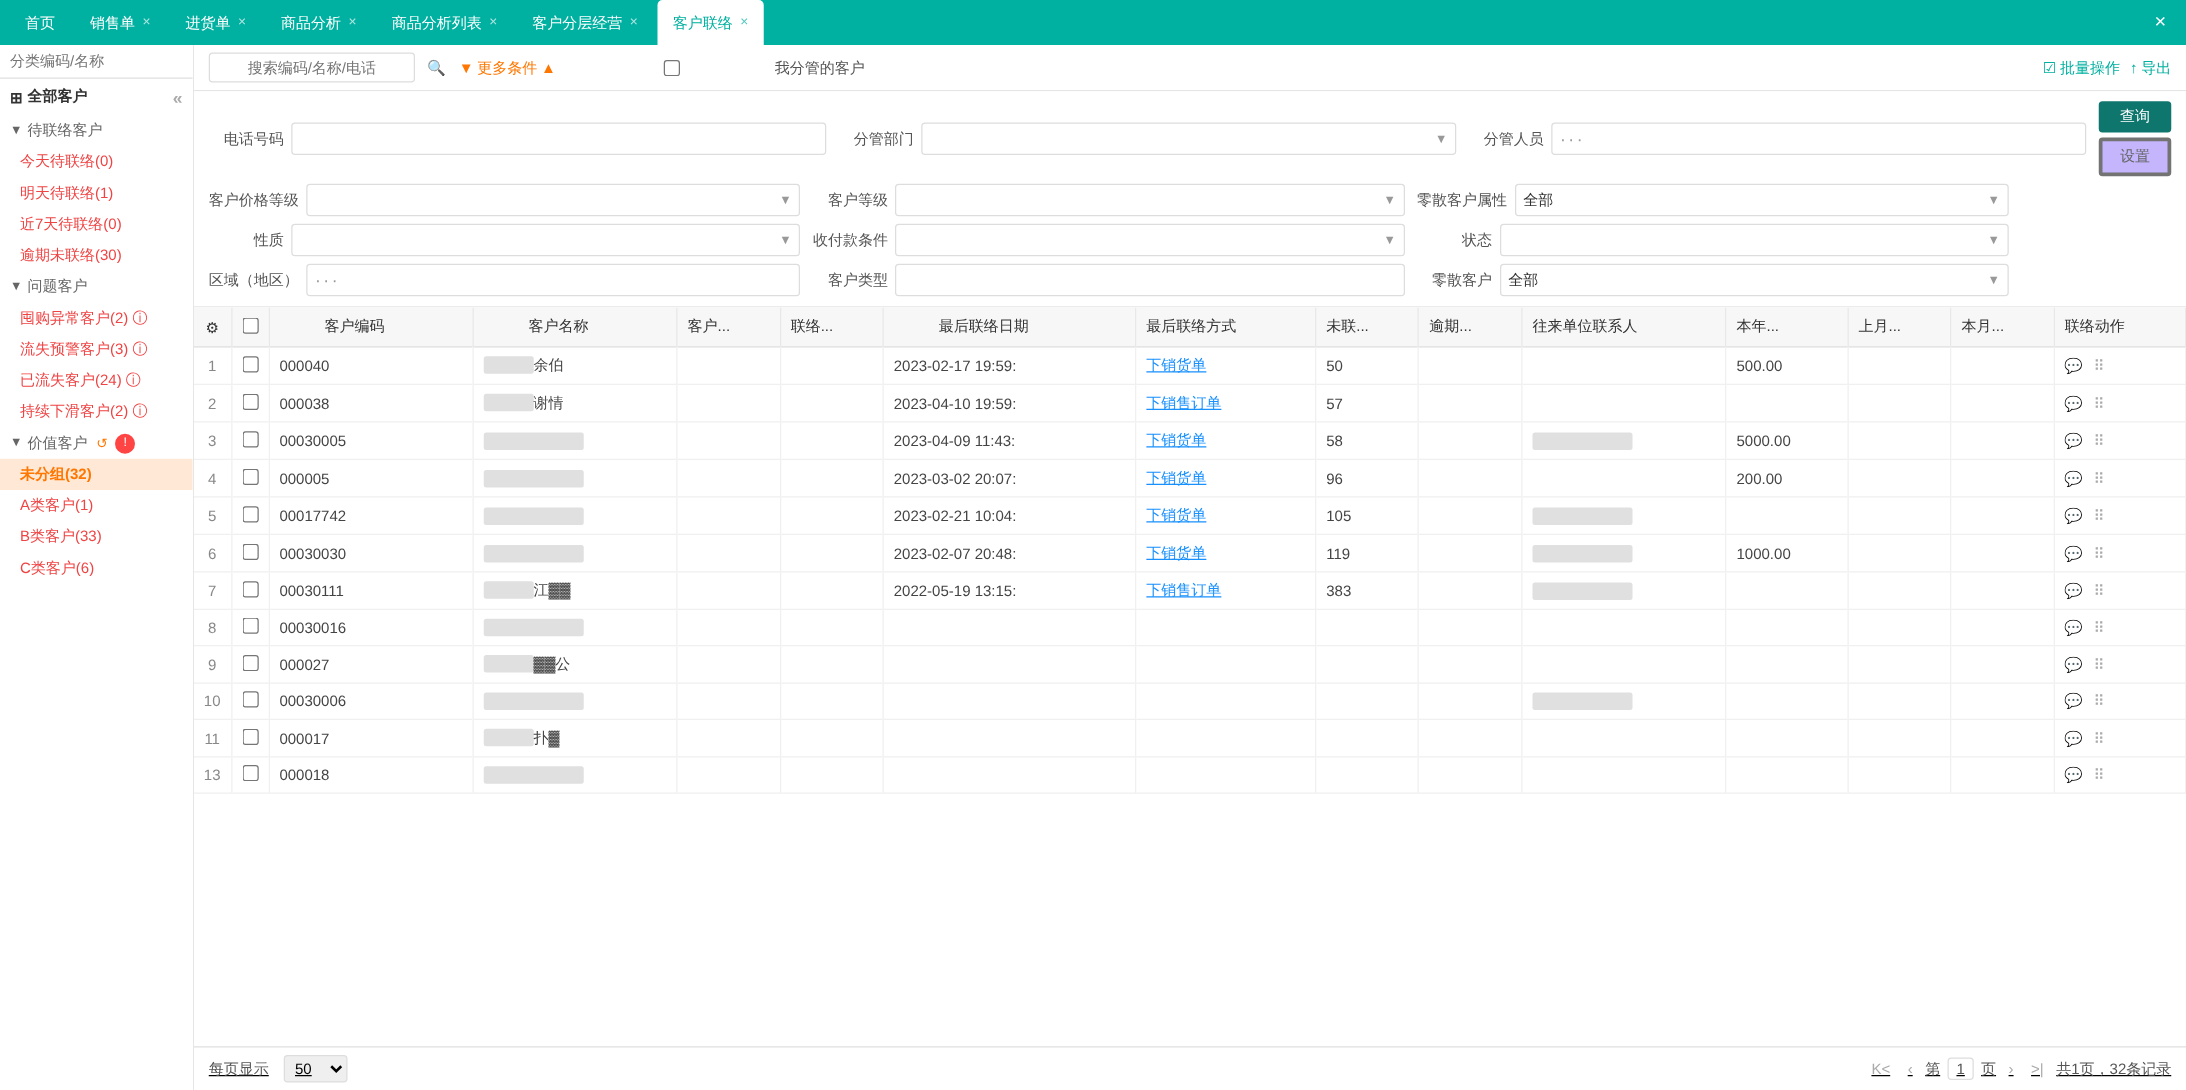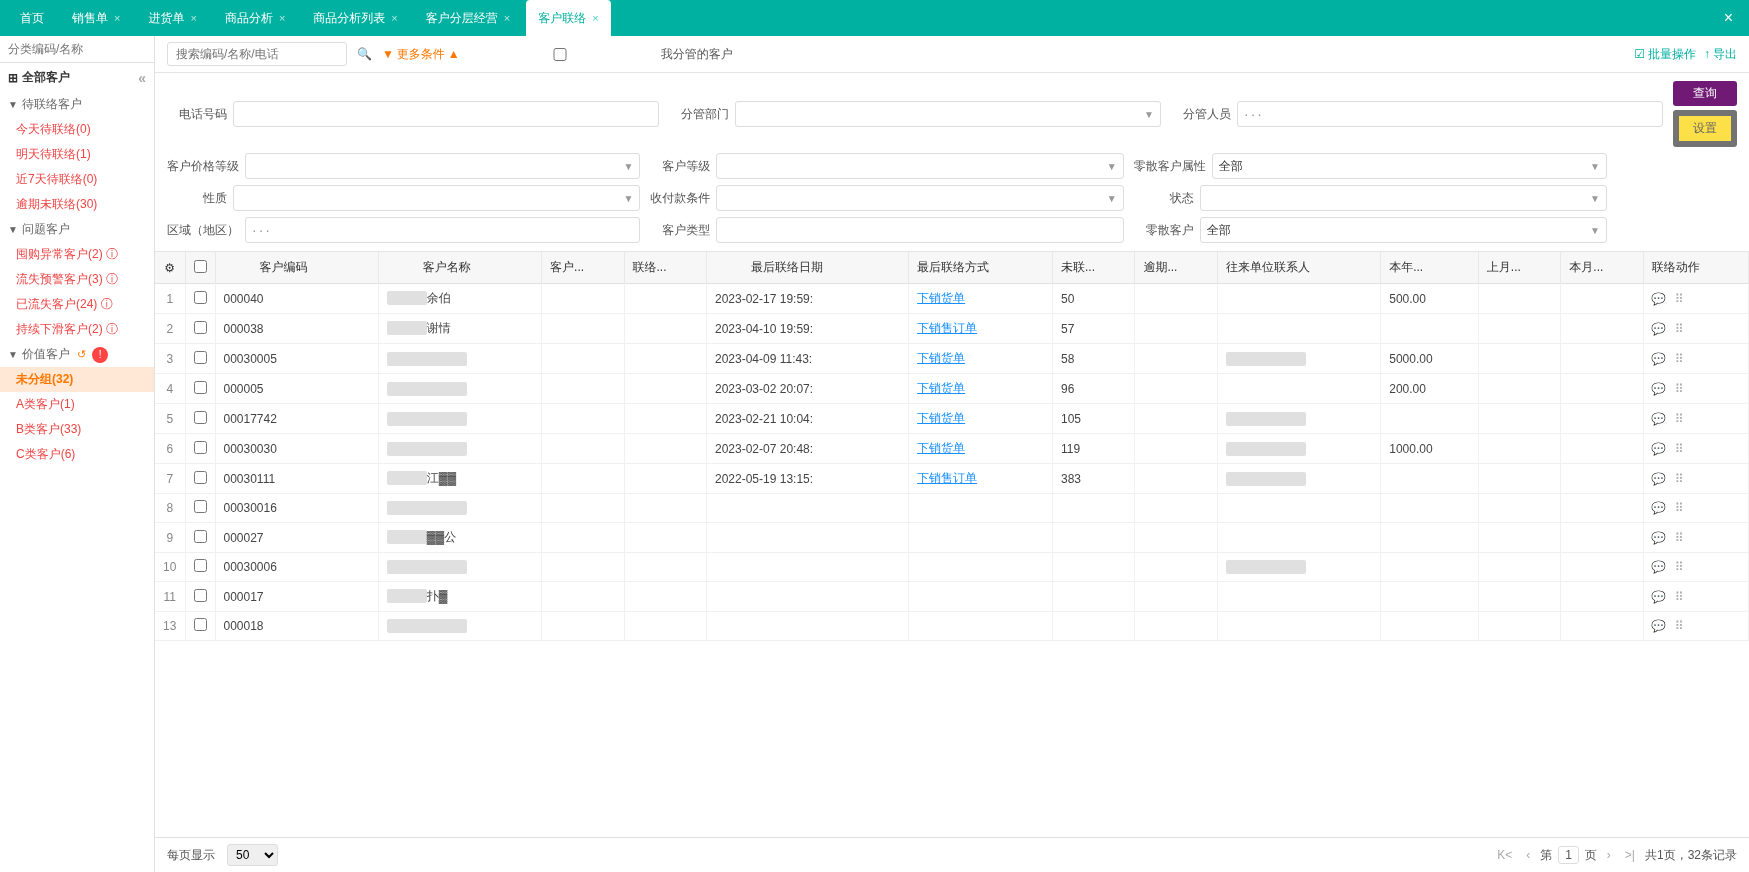--- a/index.html
+++ b/index.html
@@ -126,37 +126,38 @@
       padding: 6px 12px;
       border-bottom: 1px solid #e5e5e5;
       display: flex;
       align-items: center;
       gap: 10px;
     }
     .filter-bar input {
       border: 1px solid #ddd;
       border-radius: 3px;
       padding: 4px 8px;
-      width: 180px;
+      width: 165px;
       outline: none;
       font-size: 12px;
       color: #999;
+      text-align: center;
     }
     .filter-bar .search-icon { color: #00b0a0; cursor: pointer; }
     .filter-more {
       color: #ff7700;
       cursor: pointer;
       display: flex;
       align-items: center;
       gap: 3px;
     }
     .filter-checkbox {
       display: flex;
       align-items: center;
-      gap: 11px;
+      gap: 0;
       color: #555;
       cursor: pointer;
     }
     .filter-actions {
       margin-left: auto;
       display: flex;
       gap: 8px;
     }
     .filter-actions .btn-link {
       color: #00b0a0;
@@ -205,32 +206,32 @@
       color: #333;
     }
     .filter-field .field-input .chevron { color: #999; font-size: 10px; }
     .filter-field .field-input .dots { color: #999; font-size: 14px; letter-spacing: 2px; }
     .filter-actions-right {
       display: flex;
       flex-direction: column;
       gap: 4px;
     }
     .btn-orange {
-      background: #701a75;
+      background: #0f766e;
       color: #fff;
       border: none;
       border-radius: 3px;
       padding: 4px 14px;
       cursor: pointer;
       font-size: 12px;
     }
     .btn-reset {
-      background: #fde047;
+      background: #c4b5fd;
       color: #666;
-      border: 6px solid #737373;
+      border: 3px solid #737373;
       border-radius: 3px;
       padding: 4px 14px;
       cursor: pointer;
       font-size: 12px;
     }
 
     
     .table-container {
       flex: 1;
       overflow: auto;
@@ -278,20 +279,21 @@
     .action-icons { display: flex; gap: 8px; color: #aaa; cursor: pointer; }
 
     
     .table-footer {
       background: #fff;
       border-top: 1px solid #e0e0e0;
       padding: 6px 12px;
       display: flex;
       align-items: center;
       gap: 12px;
+      text-decoration: underline;
     }
     .table-footer .page-size-label { color: #555; }
     .table-footer select {
       border: 1px solid #ddd;
       border-radius: 3px;
       padding: 2px 4px;
       outline: none;
     }
     .table-footer .pagination {
       display: flex;

